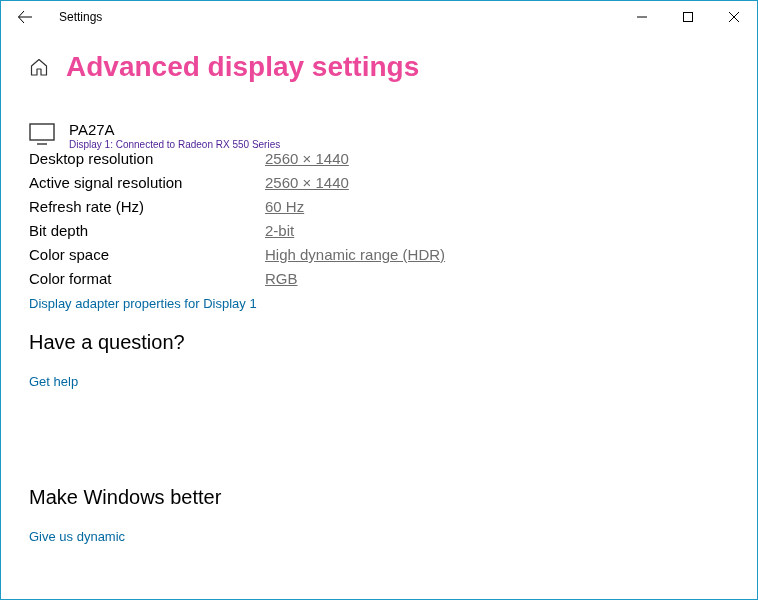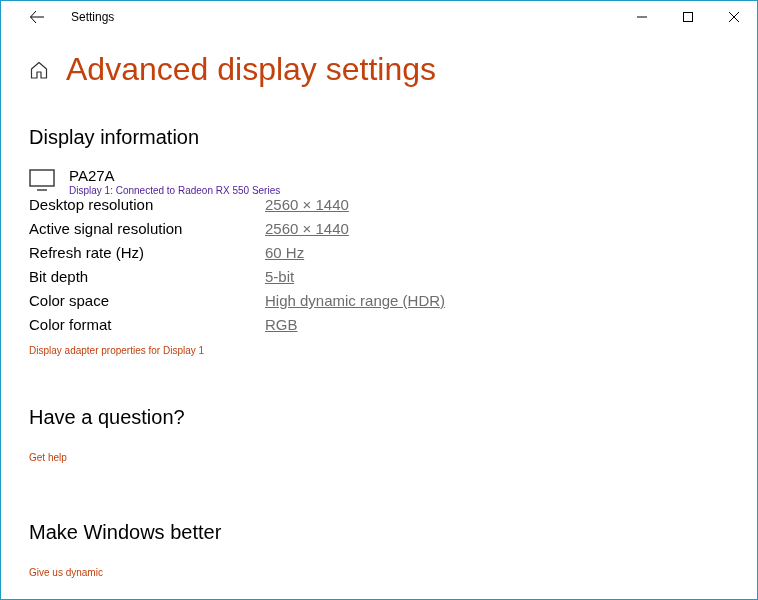--- a/index.html
+++ b/index.html
@@ -14,21 +14,21 @@
       background: #fff;
       border: 1px solid #1f9ac6;
       overflow: hidden;
       position: relative;
     }
     .titlebar {
       height: 32px;
       display: flex;
       align-items: center;
       justify-content: space-between;
-      padding-left: 20px;
+      padding-left: 8px;
     }
     .titlebar-left {
       display: flex;
       align-items: center;
       gap: 18px;
     }
     .back-btn {
       width: 32px;
       height: 32px;
       display: flex;
@@ -58,23 +58,23 @@
       display: flex;
       align-items: center;
       gap: 17px;
       margin-bottom: 38px;
     }
     .home-icon {
       width: 20px;
       height: 20px;
     }
     .page-title {
-      font-size: 32px;
-      font-weight: 400;
-      color: #c2410c;
+      font-size: 28px;
+      font-weight: 700;
+      color: #ec4899;
     }
     .section-heading {
       font-size: 20px;
       font-weight: 400;
       color: #000;
       margin-bottom: 18px;
     }
     .display-block {
       display: flex;
       align-items: flex-start;
@@ -104,31 +104,31 @@
     }
     .prop-label {
       width: 200px;
       color: #000;
     }
     .prop-value {
       color: #6d6d6d;
       text-decoration: underline;
     }
     .link {
-      font-size: 10px;
-      color: #c2410c;
+      font-size: 13px;
+      color: #0369a1;
       cursor: pointer;
     }
     .section-gap {
-      margin-top: 48px;
+      margin-top: 19px;
     }
     .section-gap-sm {
     }
     .section-gap-lg {
-      margin-top: 56px;
+      margin-top: 96px;
     }
   </style>
 </head>
 <body>
 
 <div class="titlebar">
   <div class="titlebar-left">
     <div class="back-btn">
       <svg width="16" height="16" viewBox="0 0 16 16">
         <path d="M7 2 L1.5 8 L7 14 M1.5 8 H15" stroke="#000" stroke-width="1" fill="none"></path>
@@ -158,21 +158,20 @@
 <div class="content">
   <div class="page-header">
     <span class="home-icon">
       <svg width="20" height="20" viewBox="0 0 20 20">
         <path d="M10 2.5 L2.5 9 L2.5 18 L8 18 L8 12 L12 12 L12 18 L17.5 18 L17.5 9 Z" stroke="#333" stroke-width="1.2" fill="none" stroke-linejoin="round"></path>
       </svg>
     </span>
     <h1 class="page-title">Advanced display settings</h1>
   </div>
 
-  <h2 class="section-heading">Display information</h2>
 
   <div class="display-block">
     <span class="monitor-icon">
       <svg width="26" height="22" viewBox="0 0 26 22">
         <rect x="1" y="1" width="24" height="16" stroke="#333" stroke-width="1.4" fill="none"></rect>
         <path d="M8 21 H18" stroke="#333" stroke-width="1.4"></path>
       </svg>
     </span>
     <div>
       <div class="display-name">PA27A</div>
@@ -188,21 +187,21 @@
     <div class="prop-row">
       <span class="prop-label">Active signal resolution</span>
       <span class="prop-value">2560 × 1440</span>
     </div>
     <div class="prop-row">
       <span class="prop-label">Refresh rate (Hz)</span>
       <span class="prop-value">60 Hz</span>
     </div>
     <div class="prop-row">
       <span class="prop-label">Bit depth</span>
-      <span class="prop-value">5-bit</span>
+      <span class="prop-value">2-bit</span>
     </div>
     <div class="prop-row">
       <span class="prop-label">Color space</span>
       <span class="prop-value">High dynamic range (HDR)</span>
     </div>
     <div class="prop-row">
       <span class="prop-label">Color format</span>
       <span class="prop-value">RGB</span>
     </div>
   </div>

